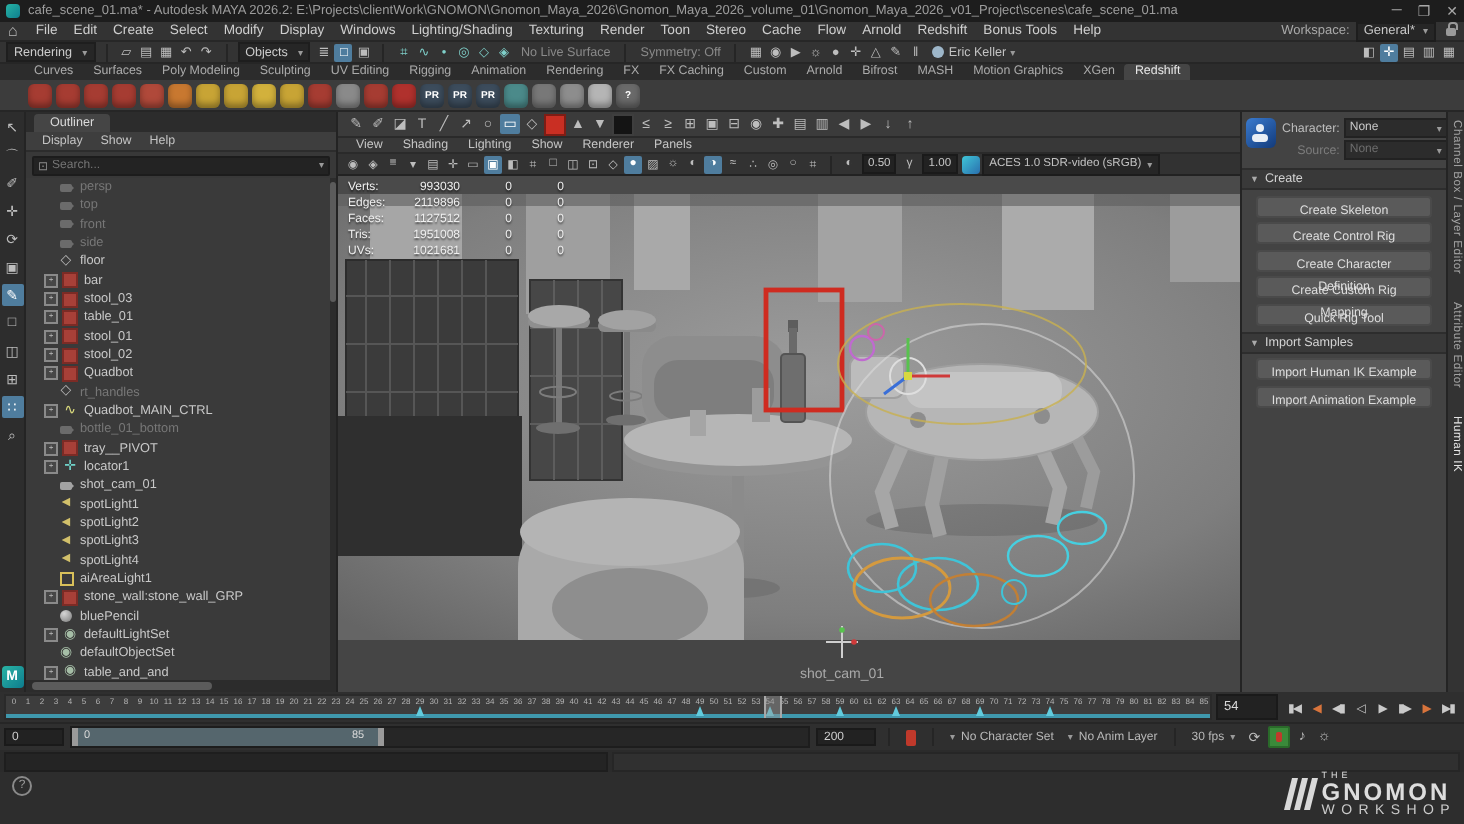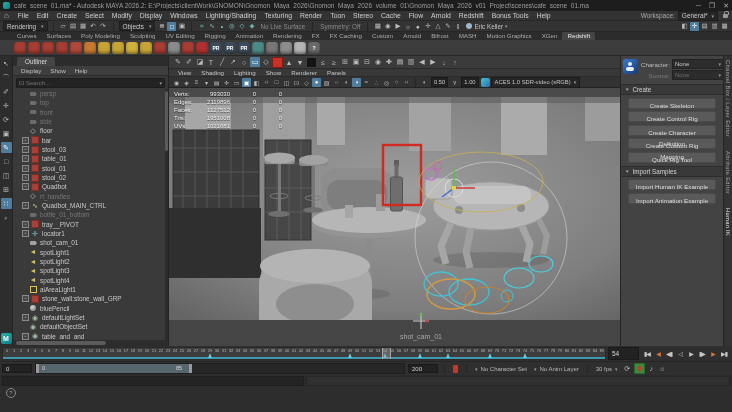--- a/index.html
+++ b/index.html
@@ -894,14 +894,26 @@
   </div>
 
   <div class="abs commandline" data-name="command-line">
     <div class="cmd-in" data-name="command-input"></div>
     <div class="cmd-out" data-name="command-output"></div>
   </div>
   <div class="abs helpline" data-name="help-line">
     <span class="help-ic" data-name="help-icon">?</span>
   </div>
 
+  <div class="abs watermark" data-name="gnomon-watermark">
+    <span class="wm-bars" data-name="gnomon-logo-icon">
+        <i></i>
+        <i></i>
+        <i></i>
+      </span>
+    <span class="wm-text">
+      <span class="wm-the" data-name="watermark-the">THE</span>
+      <span class="wm-1" data-name="watermark-gnomon">GNOMON</span>
+      <span class="wm-2" data-name="watermark-workshop">WORKSHOP</span>
+    </span>
+  </div>
 
 </div>
 
 </body></html>

